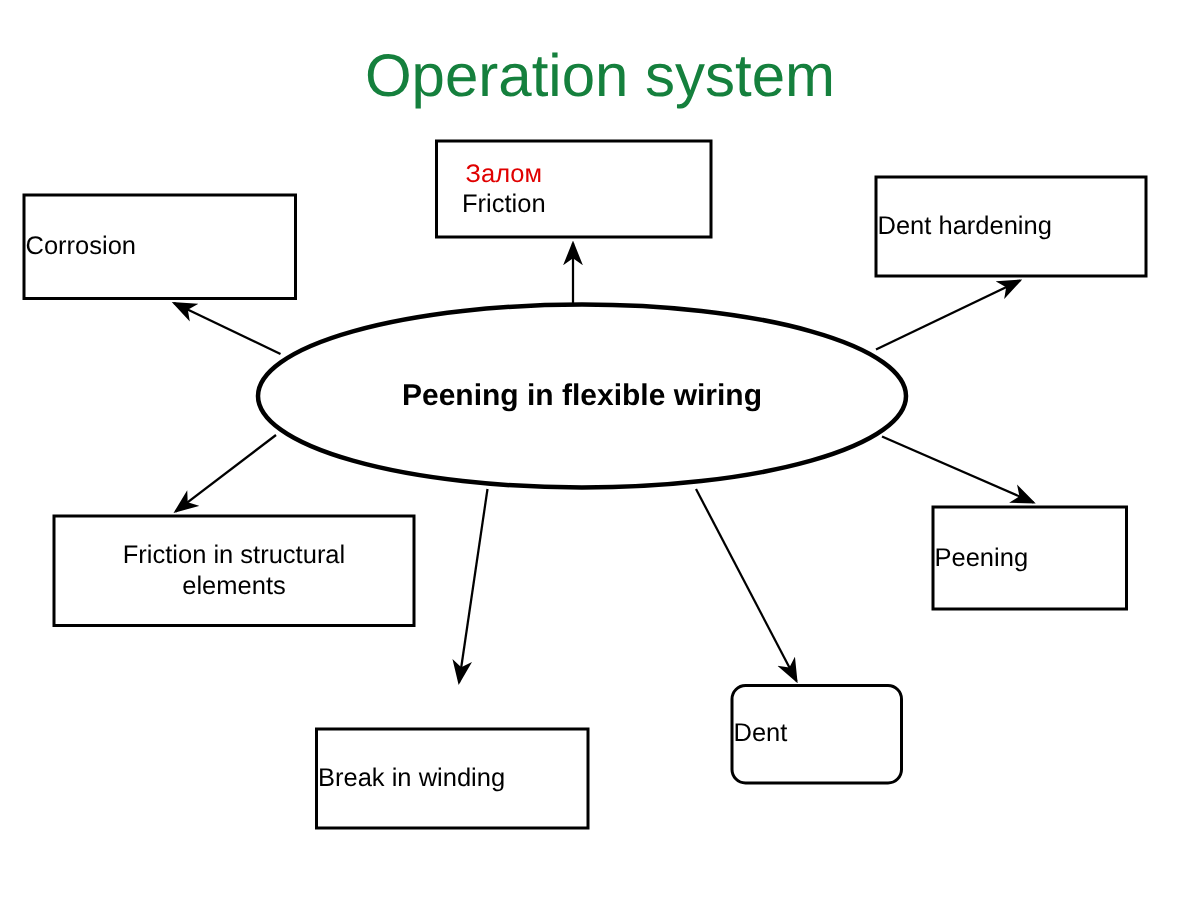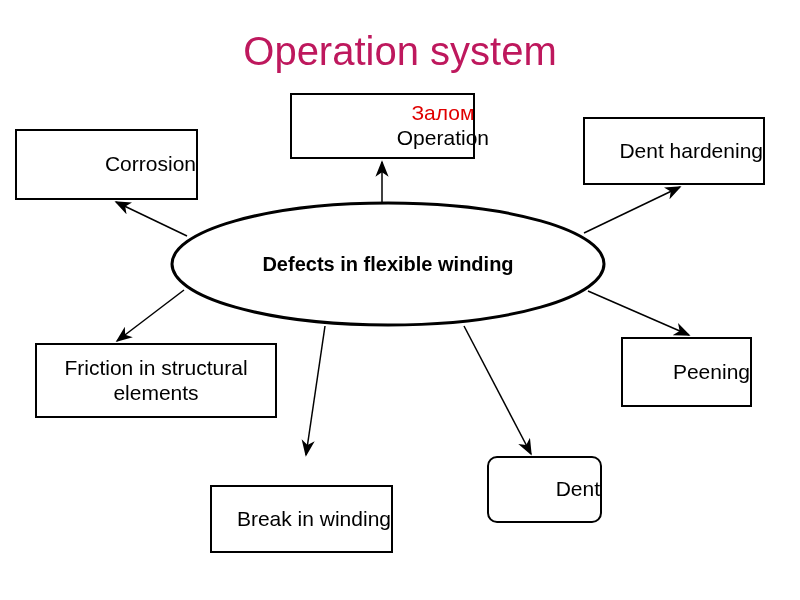--- a/index.html
+++ b/index.html
@@ -15,40 +15,40 @@
     overflow: hidden;
   }
   .slide-title {
     position: absolute;
     left: 0;
     top: 28px;
     width: 800px;
     text-align: center;
     font-size: 40px;
     line-height: 46px;
-    color: #be185d;
+    color: #15803d;
     white-space: nowrap;
   }
   .diagram-canvas {
     position: absolute;
     left: 0;
     top: 0;
     width: 800px;
     height: 600px;
   }
   .node-box {
     position: absolute;
     box-sizing: border-box;
     background: #ffffff;
     border: 2px solid #000000;
     display: flex;
     align-items: center;
-    justify-content: flex-end;
+    justify-content: flex-start;
     text-align: center;
-    font-size: 21px;
+    font-size: 17px;
     line-height: 1.18;
     color: #000000;
   }
   .node-corrosion      { left: 15px;  top: 129px; width: 183px; height: 71px; }
   .node-fracture       { left: 290px; top: 93px;  width: 185px; height: 66px; }
   .node-cold-hardening { left: 583px; top: 117px; width: 182px; height: 68px; }
   .node-friction       { left: 15px;  top: 343px; width: 242px; height: 75px; padding: 0 8px; margin-left: 20px; }
   .node-break          { left: 210px; top: 457px; width: 183px; height: 68px; margin-top: 28px; }
   .node-dent           { left: 487px; top: 456px; width: 115px; height: 67px; border-radius: 10px; }
   .node-peening        { left: 621px; top: 337px; width: 131px; height: 70px; }
@@ -89,30 +89,30 @@
 
   <line x1="187" y1="236" x2="116" y2="202" stroke="#000000" stroke-width="1.5" marker-end="url(#arrowhead)"></line>
   <line x1="382" y1="204" x2="382" y2="162" stroke="#000000" stroke-width="1.5" marker-end="url(#arrowhead)"></line>
   <line x1="584" y1="233" x2="680" y2="187" stroke="#000000" stroke-width="1.5" marker-end="url(#arrowhead)"></line>
   <line x1="184" y1="290" x2="117" y2="341" stroke="#000000" stroke-width="1.5" marker-end="url(#arrowhead)"></line>
   <line x1="325" y1="326" x2="306" y2="455" stroke="#000000" stroke-width="1.5" marker-end="url(#arrowhead)"></line>
   <line x1="464" y1="326" x2="531" y2="454" stroke="#000000" stroke-width="1.5" marker-end="url(#arrowhead)"></line>
   <line x1="588" y1="291" x2="689" y2="335" stroke="#000000" stroke-width="1.5" marker-end="url(#arrowhead)"></line>
 </svg>
 
-<div class="center-label">Defects in flexible winding</div>
+<div class="center-label">Peening in flexible wiring</div>
 
 <div class="node-box node-corrosion">
   <span>Corrosion</span>
 </div>
 
 <div class="node-box node-fracture">
   <div class="fracture-lines">
     <span style="color: rgb(224, 0, 0);">Залом</span>
-    <span>Operation</span>
+    <span>Friction</span>
   </div>
 </div>
 
 <div class="node-box node-cold-hardening">
   <span>Dent hardening</span>
 </div>
 
 <div class="node-box node-friction">
   <span>Friction in structural elements</span>
 </div>

